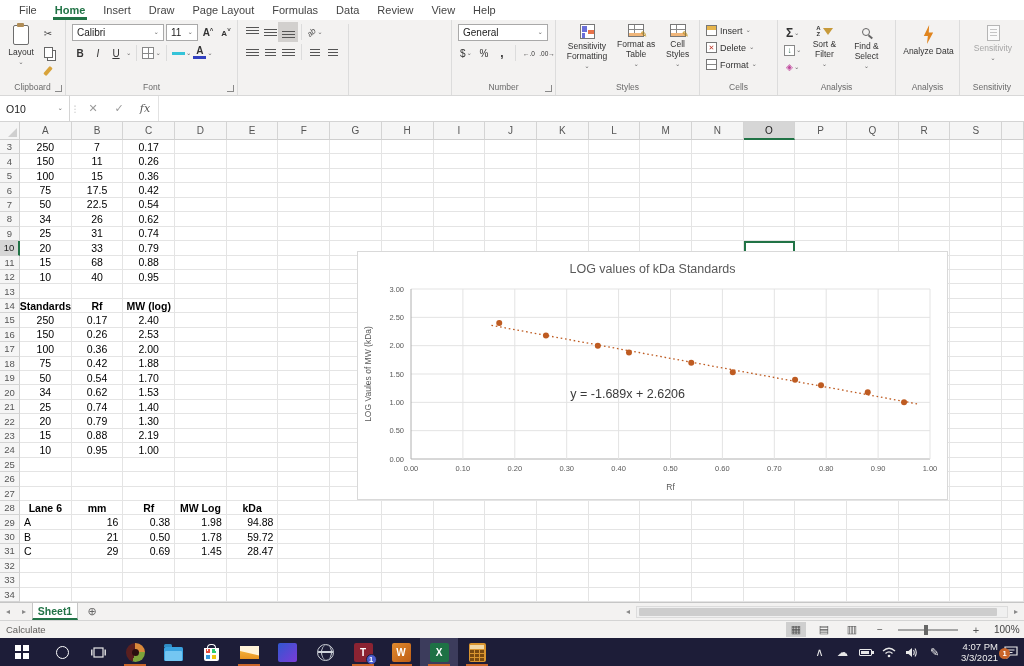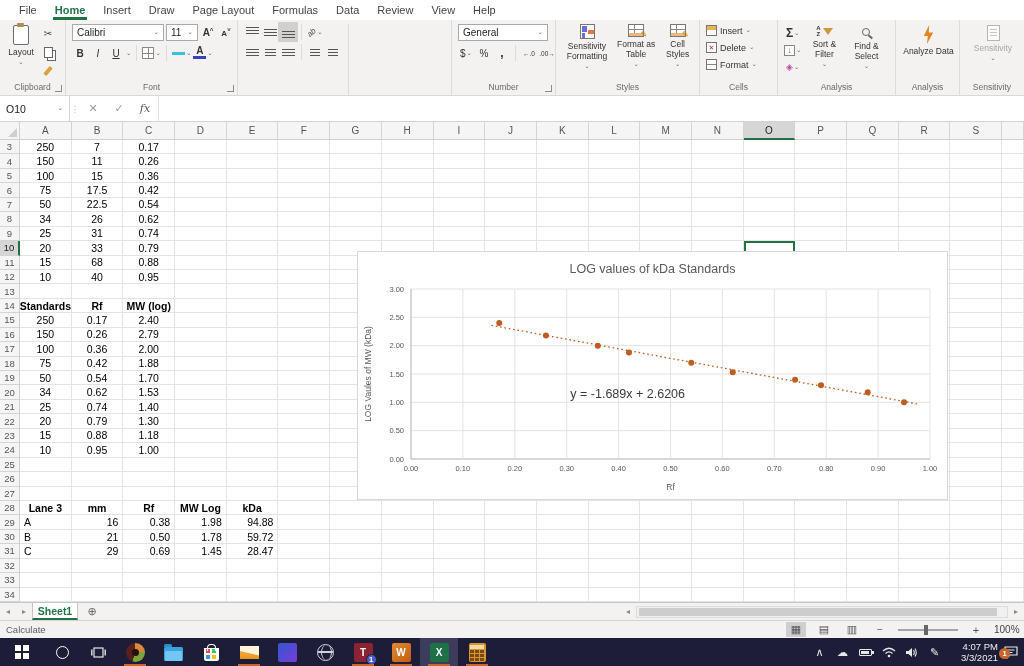--- a/index.html
+++ b/index.html
@@ -727,21 +727,21 @@
       <div class="cell" style="width: 51.7px;"></div>
       <div class="cell" style="width: 51.7px;"></div>
       <div class="cell" style="width: 51.7px;"></div>
       <div class="cell" style="width: 51.7px;"></div>
       <div class="cell" style="flex: 1 1 0%;"></div>
     </div>
     <div class="grow" style="height: 14.4375px;">
       <div class="rowhdr">16</div>
       <div class="cell ac" style="width: 51.7px;">150</div>
       <div class="cell ac" style="width: 51.7px;">0.26</div>
-      <div class="cell ac" style="width: 51.7px;">2.79</div>
+      <div class="cell ac" style="width: 51.7px;">2.53</div>
       <div class="cell" style="width: 51.7px;"></div>
       <div class="cell" style="width: 51.7px;"></div>
       <div class="cell" style="width: 51.7px;"></div>
       <div class="cell" style="width: 51.7px;"></div>
       <div class="cell" style="width: 51.7px;"></div>
       <div class="cell" style="width: 51.7px;"></div>
       <div class="cell" style="width: 51.7px;"></div>
       <div class="cell" style="width: 51.7px;"></div>
       <div class="cell" style="width: 51.7px;"></div>
       <div class="cell" style="width: 51.7px;"></div>
@@ -888,21 +888,21 @@
       <div class="cell" style="width: 51.7px;"></div>
       <div class="cell" style="width: 51.7px;"></div>
       <div class="cell" style="width: 51.7px;"></div>
       <div class="cell" style="width: 51.7px;"></div>
       <div class="cell" style="flex: 1 1 0%;"></div>
     </div>
     <div class="grow" style="height: 14.4375px;">
       <div class="rowhdr">23</div>
       <div class="cell ac" style="width: 51.7px;">15</div>
       <div class="cell ac" style="width: 51.7px;">0.88</div>
-      <div class="cell ac" style="width: 51.7px;">1.18</div>
+      <div class="cell ac" style="width: 51.7px;">2.19</div>
       <div class="cell" style="width: 51.7px;"></div>
       <div class="cell" style="width: 51.7px;"></div>
       <div class="cell" style="width: 51.7px;"></div>
       <div class="cell" style="width: 51.7px;"></div>
       <div class="cell" style="width: 51.7px;"></div>
       <div class="cell" style="width: 51.7px;"></div>
       <div class="cell" style="width: 51.7px;"></div>
       <div class="cell" style="width: 51.7px;"></div>
       <div class="cell" style="width: 51.7px;"></div>
       <div class="cell" style="width: 51.7px;"></div>
@@ -1001,21 +1001,21 @@
       <div class="cell" style="width: 51.7px;"></div>
       <div class="cell" style="width: 51.7px;"></div>
       <div class="cell" style="width: 51.7px;"></div>
       <div class="cell" style="width: 51.7px;"></div>
       <div class="cell" style="width: 51.7px;"></div>
       <div class="cell" style="width: 51.7px;"></div>
       <div class="cell" style="flex: 1 1 0%;"></div>
     </div>
     <div class="grow" style="height: 14.4375px;">
       <div class="rowhdr">28</div>
-      <div class="cell ac bold" style="width: 51.7px;">Lane 3</div>
+      <div class="cell ac bold" style="width: 51.7px;">Lane 6</div>
       <div class="cell ac bold" style="width: 51.7px;">mm</div>
       <div class="cell ac bold" style="width: 51.7px;">Rf</div>
       <div class="cell ac bold" style="width: 51.7px;">MW Log</div>
       <div class="cell ac bold" style="width: 51.7px;">kDa</div>
       <div class="cell" style="width: 51.7px;"></div>
       <div class="cell" style="width: 51.7px;"></div>
       <div class="cell" style="width: 51.7px;"></div>
       <div class="cell" style="width: 51.7px;"></div>
       <div class="cell" style="width: 51.7px;"></div>
       <div class="cell" style="width: 51.7px;"></div>

